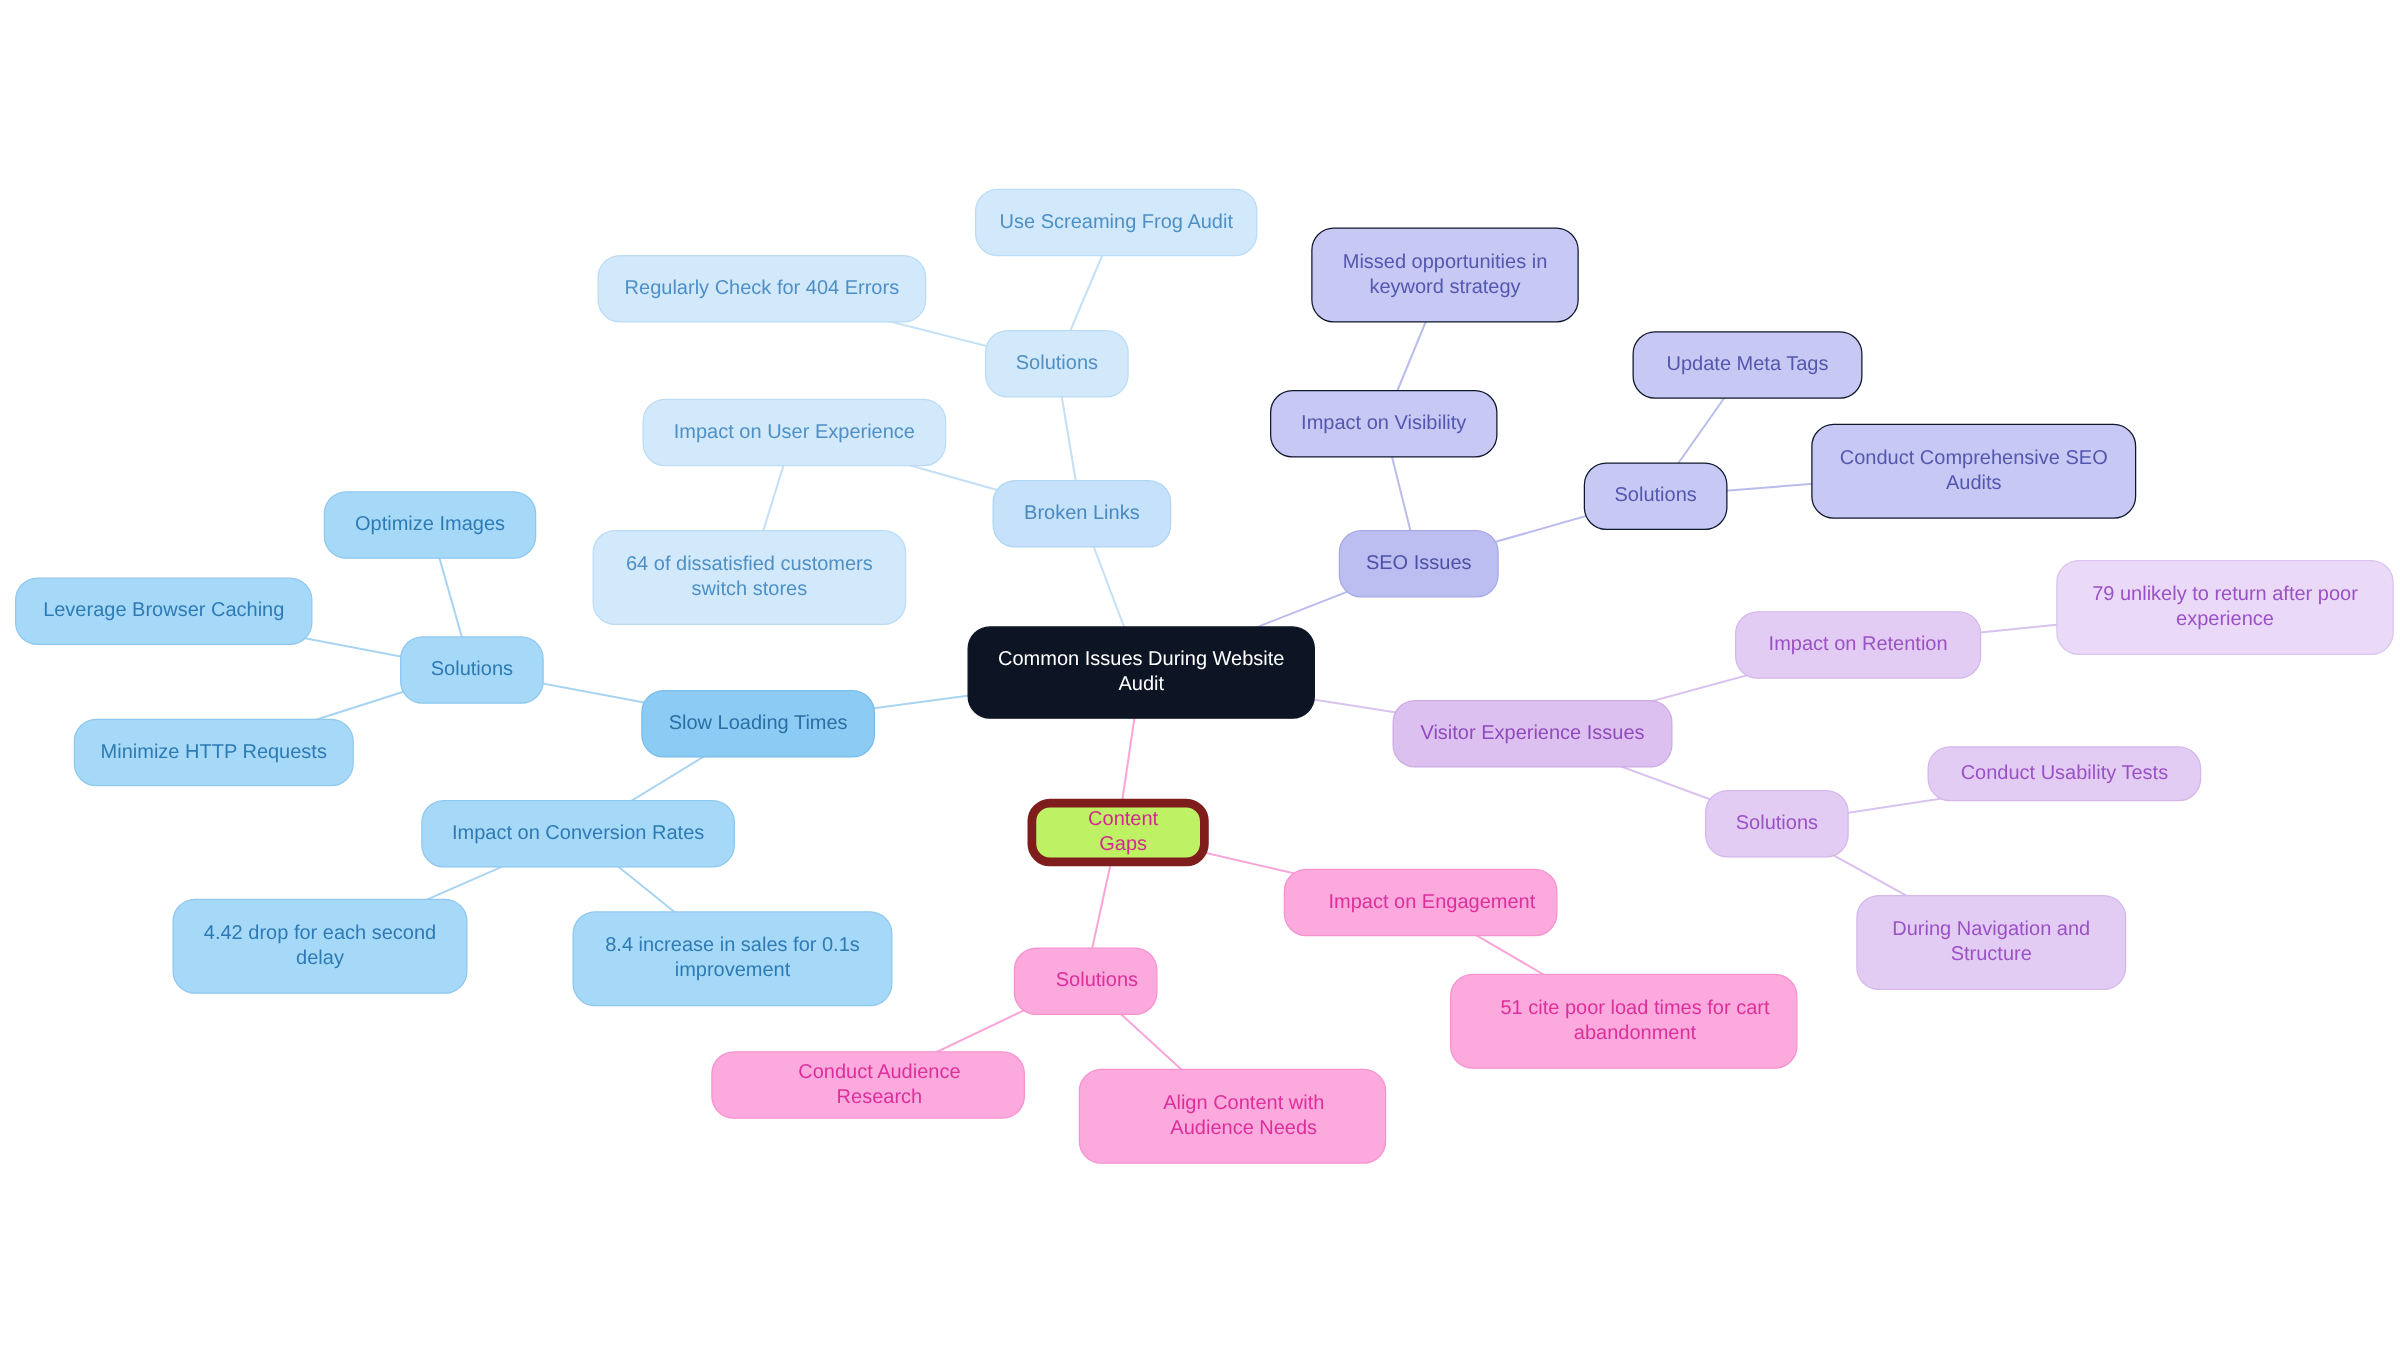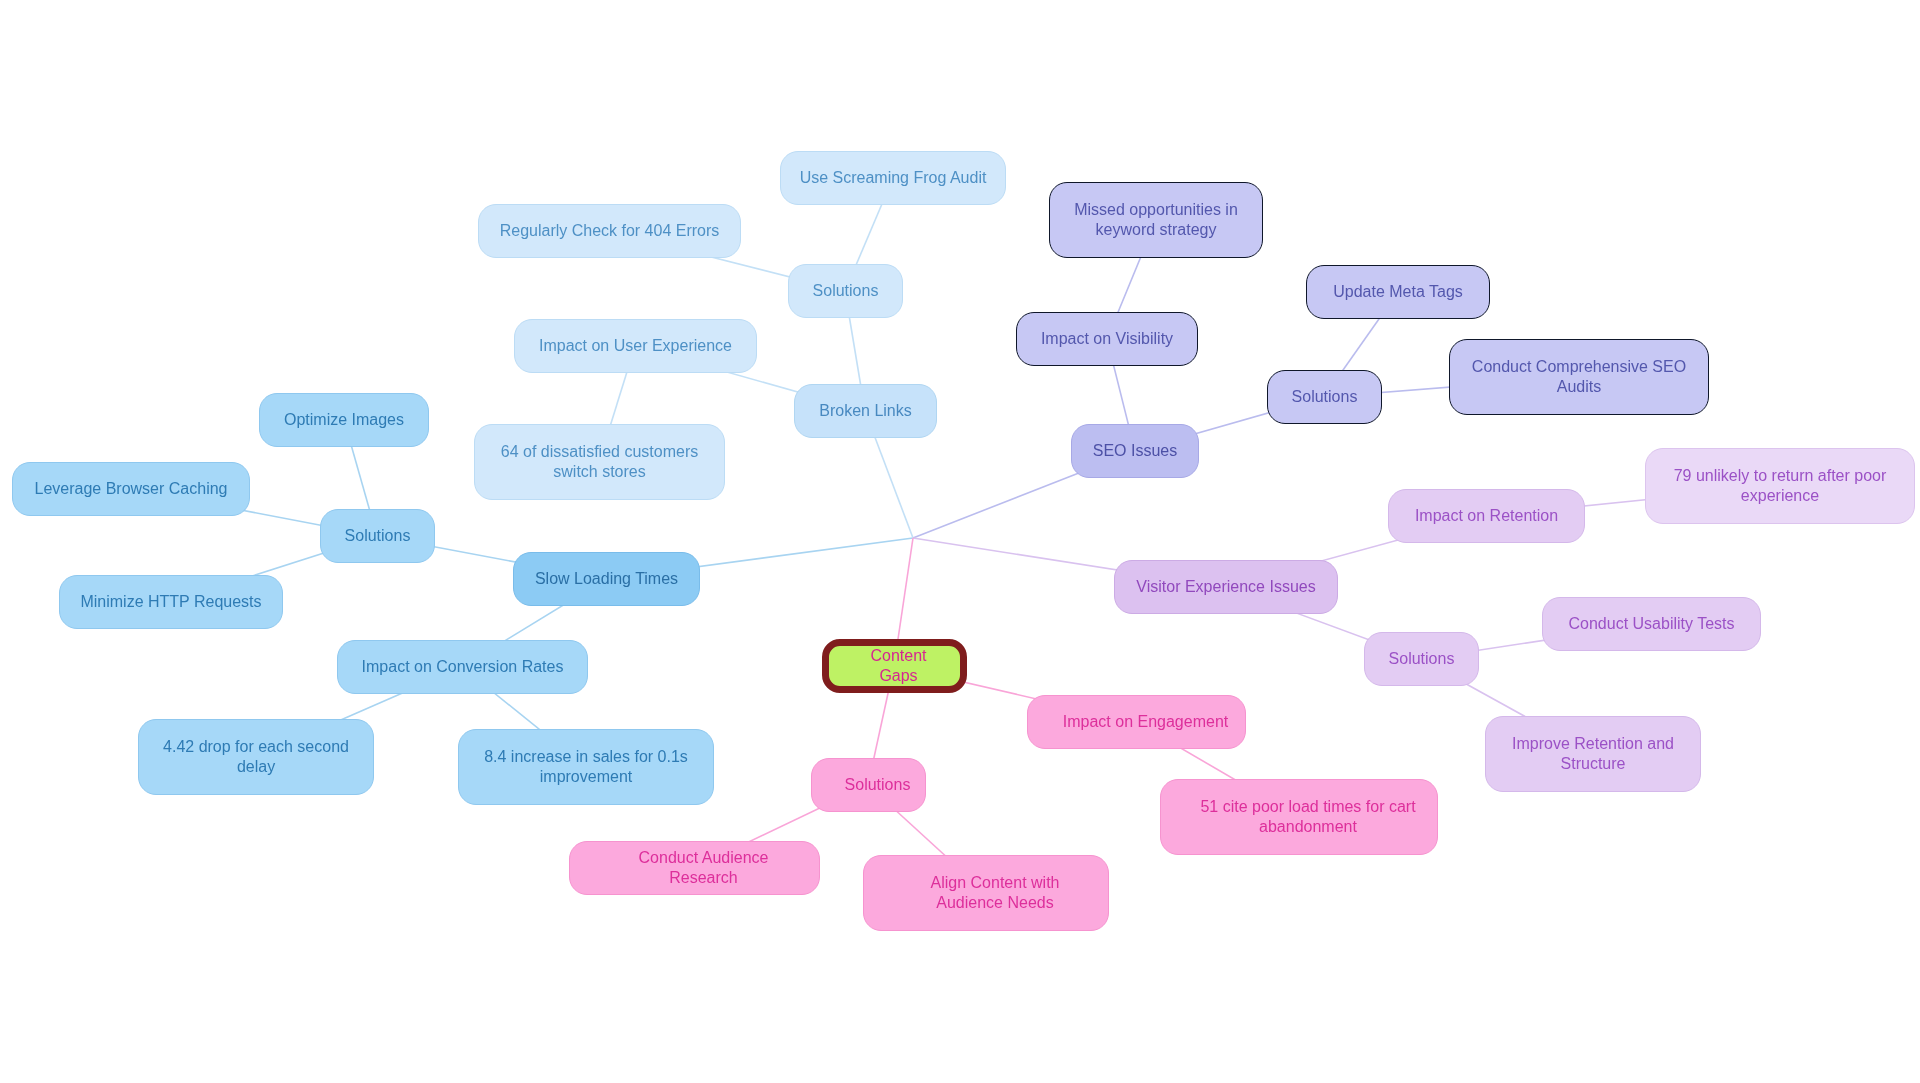--- a/index.html
+++ b/index.html
@@ -97,20 +97,21 @@
     <line class="e-visitor" x1="1421" y1="659" x2="1593" y2="754"></line>
 
     <line class="e-content" x1="913" y1="538" x2="894" y2="666"></line>
     <line class="e-content" x1="894" y1="666" x2="1136" y2="722"></line>
     <line class="e-content" x1="1136" y1="722" x2="1299" y2="817"></line>
     <line class="e-content" x1="894" y1="666" x2="868" y2="785"></line>
     <line class="e-content" x1="868" y1="785" x2="694" y2="868"></line>
     <line class="e-content" x1="868" y1="785" x2="986" y2="893"></line>
   </svg>
 
+  <div class="node n-central" style="left:774px; top:501px; width:278px; height:74px;">Common Issues During Website Audit</div>
 
   <div class="node n-slow-root" style="left:513px; top:552px; width:187px; height:54px;">Slow Loading Times</div>
   <div class="node n-slow" style="left:320px; top:509px; width:115px; height:54px;">Solutions</div>
   <div class="node n-slow" style="left:259px; top:393px; width:170px; height:54px;">Optimize Images</div>
   <div class="node n-slow" style="left:12px; top:462px; width:238px; height:54px;">Leverage Browser Caching</div>
   <div class="node n-slow" style="left:59px; top:575px; width:224px; height:54px;">Minimize HTTP Requests</div>
   <div class="node n-slow" style="left:337px; top:640px; width:251px; height:54px;">Impact on Conversion Rates</div>
   <div class="node n-slow" style="left:138px; top:719px; width:236px; height:76px;">4.42 drop for each second delay</div>
   <div class="node n-slow" style="left:458px; top:729px; width:256px; height:76px;">8.4 increase in sales for 0.1s improvement</div>
 
@@ -125,22 +126,22 @@
   <div class="node n-seo" style="left:1016px; top:312px; width:182px; height:54px;">Impact on Visibility</div>
   <div class="node n-seo" style="left:1049px; top:182px; width:214px; height:76px;">Missed opportunities in keyword strategy</div>
   <div class="node n-seo" style="left:1267px; top:370px; width:115px; height:54px;">Solutions</div>
   <div class="node n-seo" style="left:1306px; top:265px; width:184px; height:54px;">Update Meta Tags</div>
   <div class="node n-seo" style="left:1449px; top:339px; width:260px; height:76px;">Conduct Comprehensive SEO Audits</div>
 
   <div class="node n-visitor-root" style="left:1114px; top:560px; width:224px; height:54px;">Visitor Experience Issues</div>
   <div class="node n-visitor" style="left:1388px; top:489px; width:197px; height:54px;">Impact on Retention</div>
   <div class="node n-visitor-leaf" style="left:1645px; top:448px; width:270px; height:76px;">79 unlikely to return after poor experience</div>
   <div class="node n-visitor" style="left:1364px; top:632px; width:115px; height:54px;">Solutions</div>
-  <div class="node n-visitor" style="left:1542px; top:597px; width:219px; height:54px;">Conduct Usability Tests</div>
-  <div class="node n-visitor" style="left:1485px; top:716px; width:216px; height:76px;">Improve Retention and Structure</div>
+  <div class="node n-visitor" style="left:1542px; top:597px; width:219px; height:44px;">Conduct Usability Tests</div>
+  <div class="node n-visitor" style="left:1485px; top:716px; width:216px; height:76px;">During Navigation and Structure</div>
 
   <div class="node n-content-root" style="left:822px; top:639px; width:145px; height:54px;">Content Gaps</div>
   <div class="node n-content" style="left:1027px; top:695px; width:219px; height:54px;">Impact on Engagement</div>
   <div class="node n-content" style="left:1160px; top:779px; width:278px; height:76px;">51 cite poor load times for cart abandonment</div>
   <div class="node n-content" style="left:811px; top:758px; width:115px; height:54px;">Solutions</div>
   <div class="node n-content" style="left:569px; top:841px; width:251px; height:54px;">Conduct Audience Research</div>
   <div class="node n-content" style="left:863px; top:855px; width:246px; height:76px;">Align Content with Audience Needs</div>
 
 </div>
 

